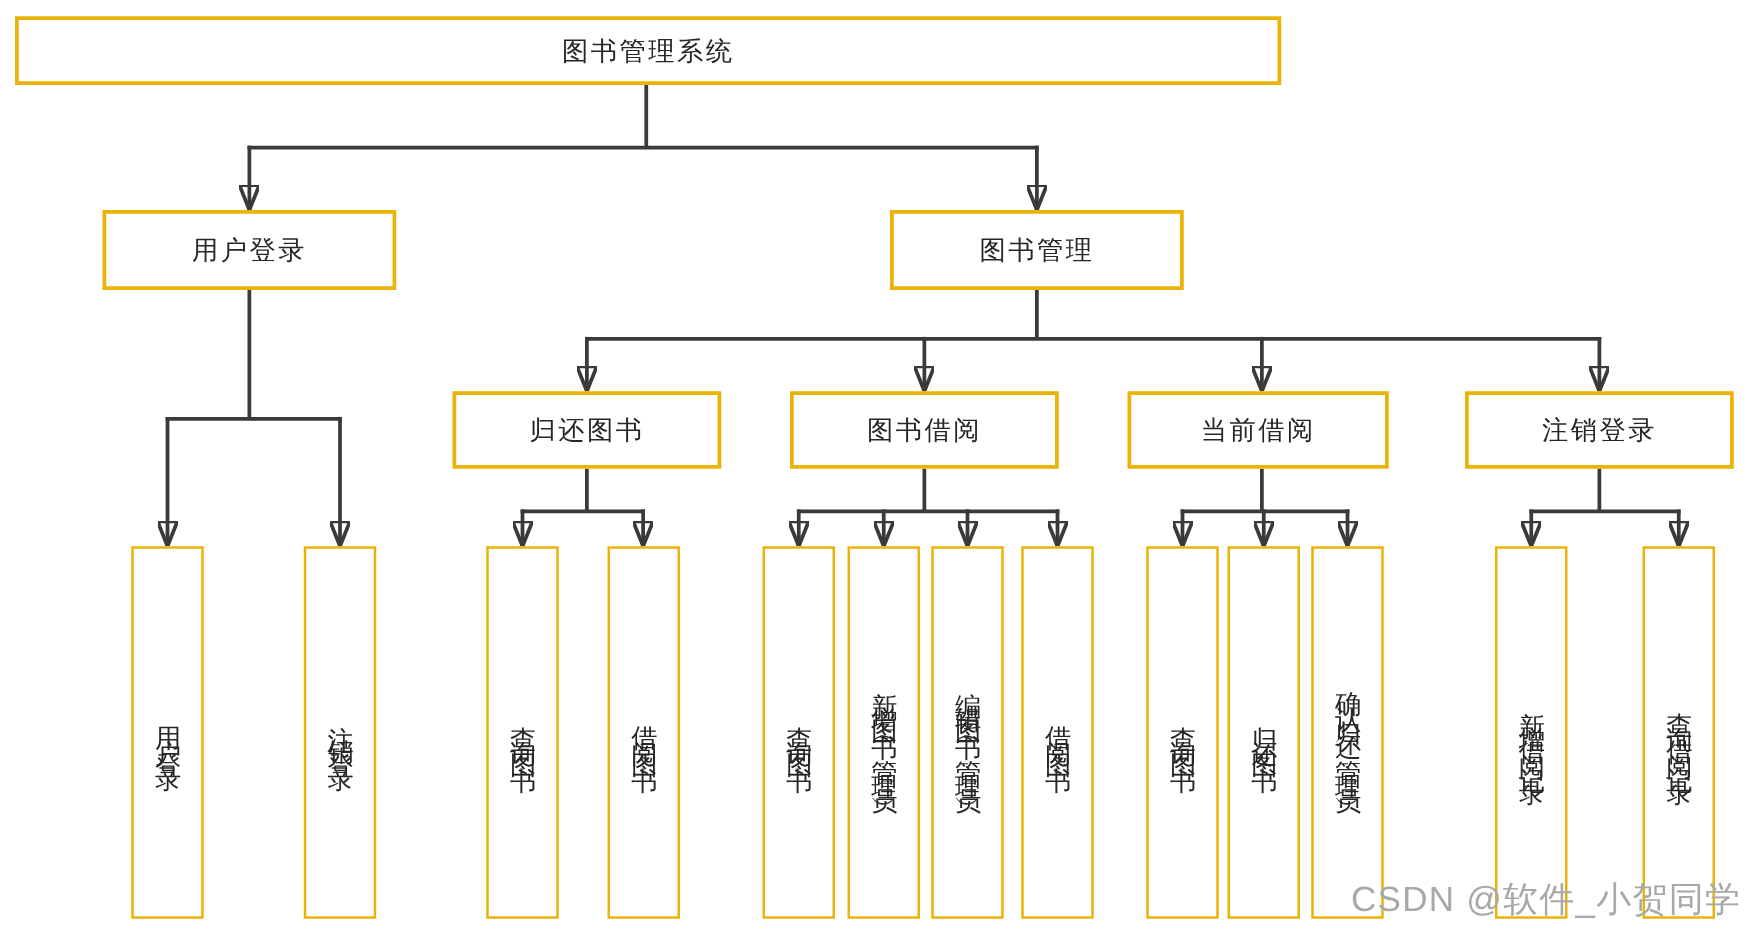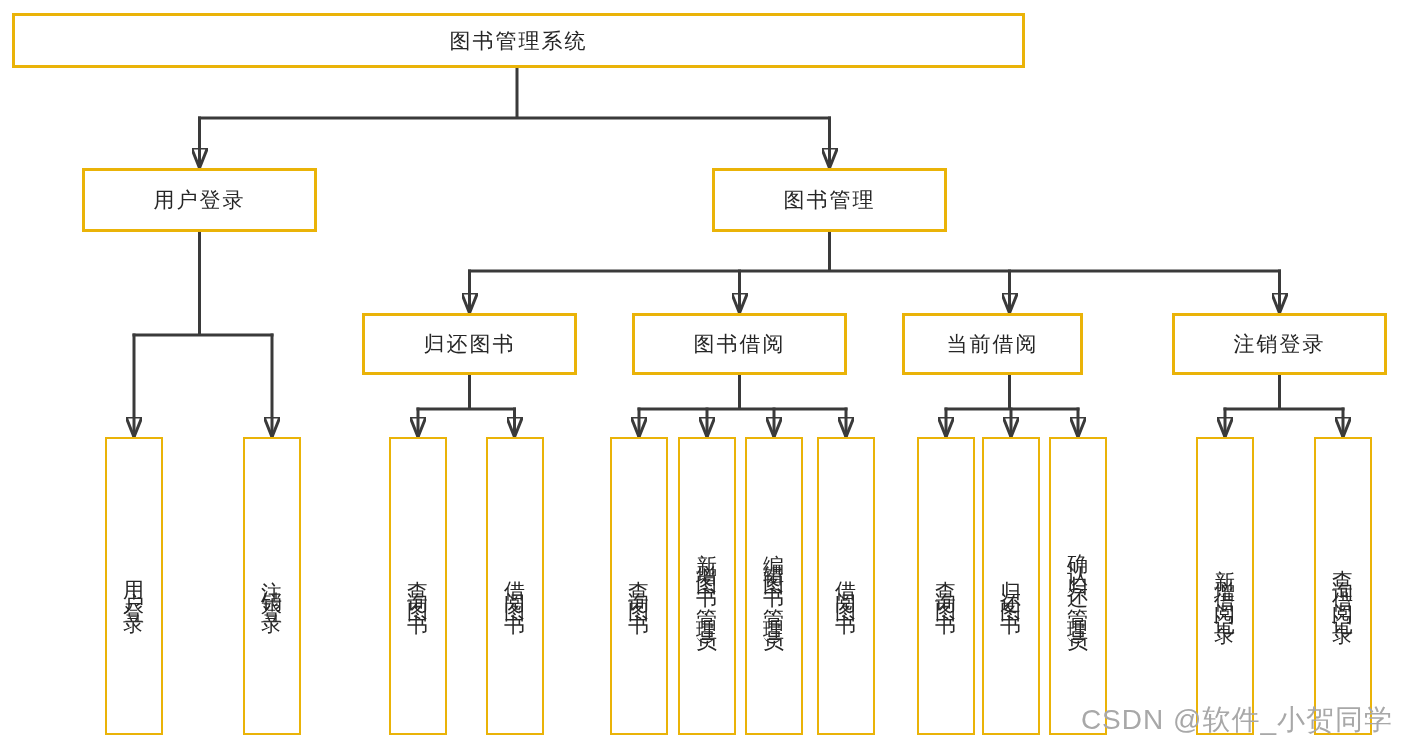--- a/index.html
+++ b/index.html
@@ -115,21 +115,21 @@
   <div class="box" style="left:712px; top:168px; width:235px; height:64px;">
     <span class="hlabel">图书管理</span>
   </div>
 
   <div class="box" style="left:362px; top:313px; width:215px; height:62px;">
     <span class="hlabel">归还图书</span>
   </div>
   <div class="box" style="left:632px; top:313px; width:215px; height:62px;font-family:Liberation Serif, serif;">
     <span class="hlabel">图书借阅</span>
   </div>
-  <div class="box" style="left:902px; top:313px; width:181px; height:62px;">
+  <div class="box" style="left:902px; top:313px; width:209px; height:62px;">
     <span class="hlabel">当前借阅</span>
   </div>
   <div class="box" style="left:1172px; top:313px; width:215px; height:62px;">
     <span class="hlabel">注销登录</span>
   </div>
 
   <div class="box leaf" style="left:105px; top:437px; width:58px; height:298px;">
     <span class="vlabel">用户登录</span>
   </div>
   <div class="box leaf" style="left:243px; top:437px; width:58px; height:298px;">

